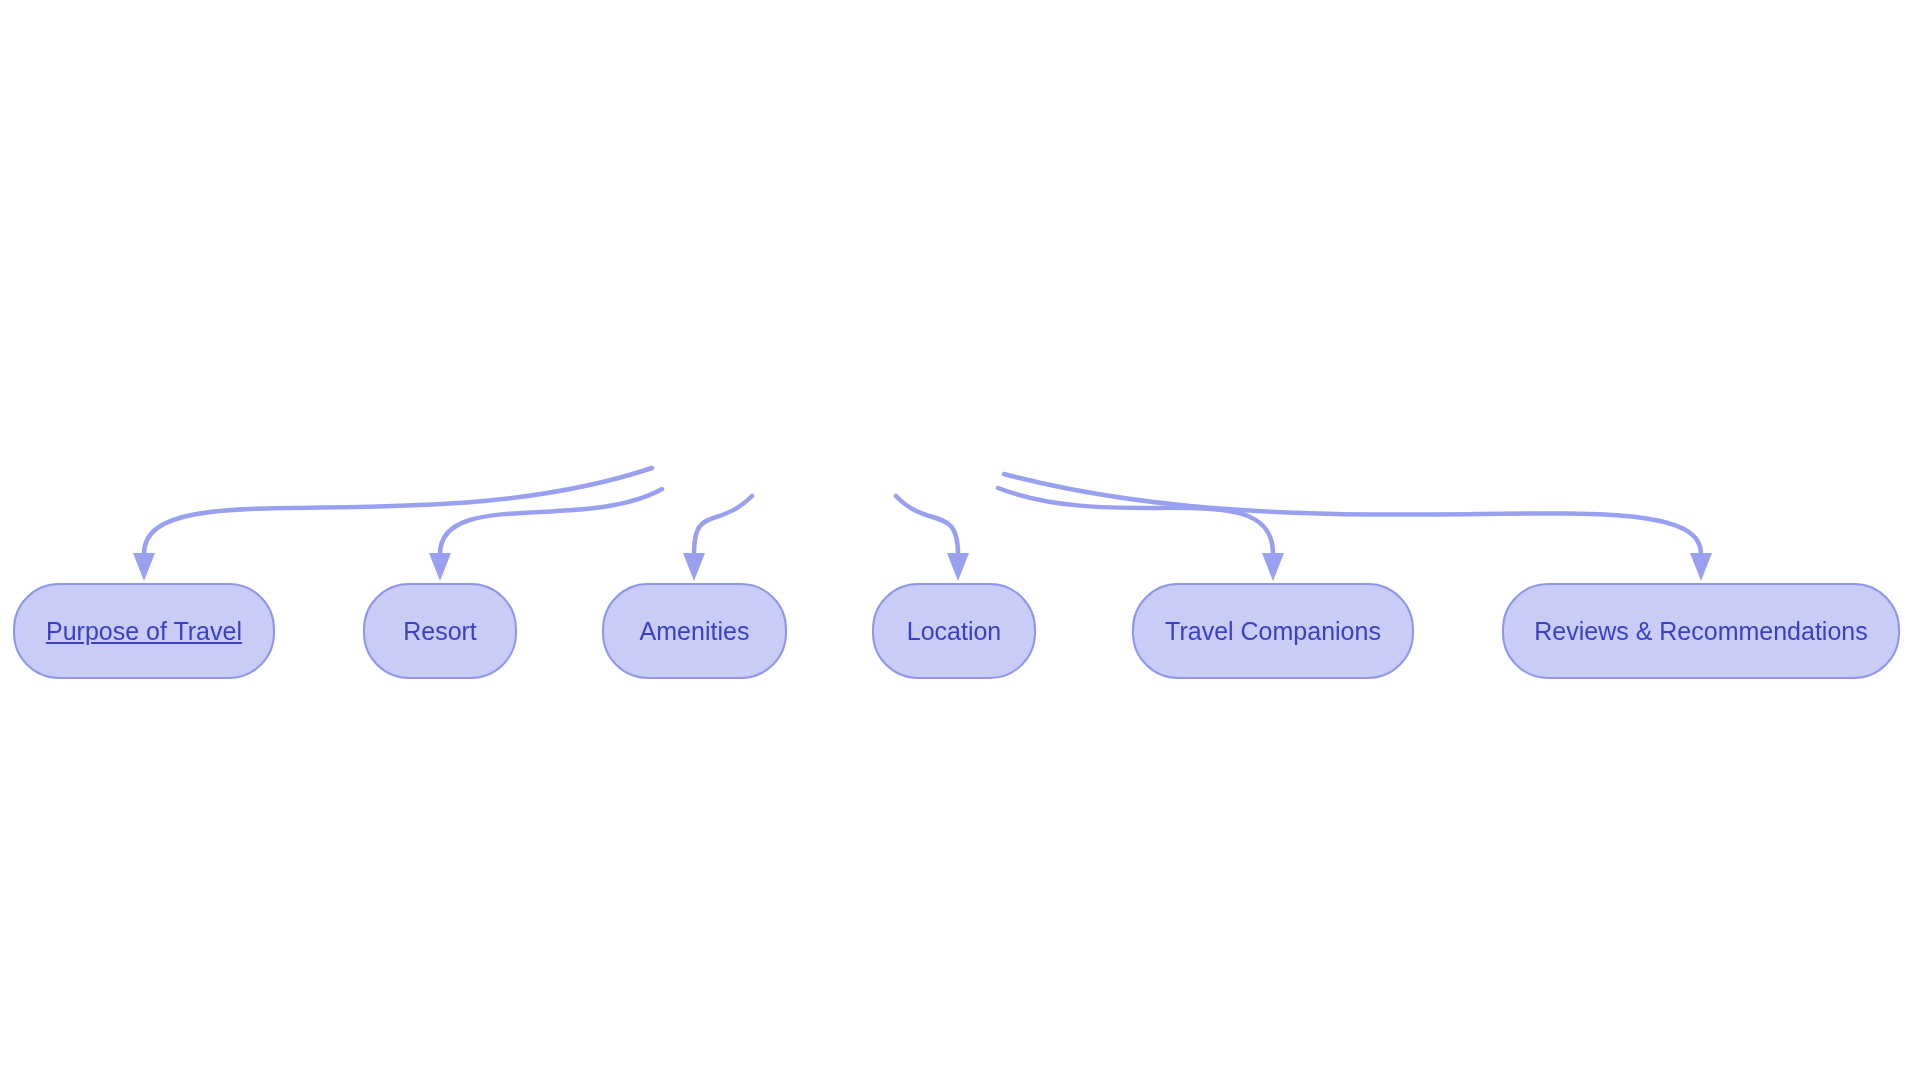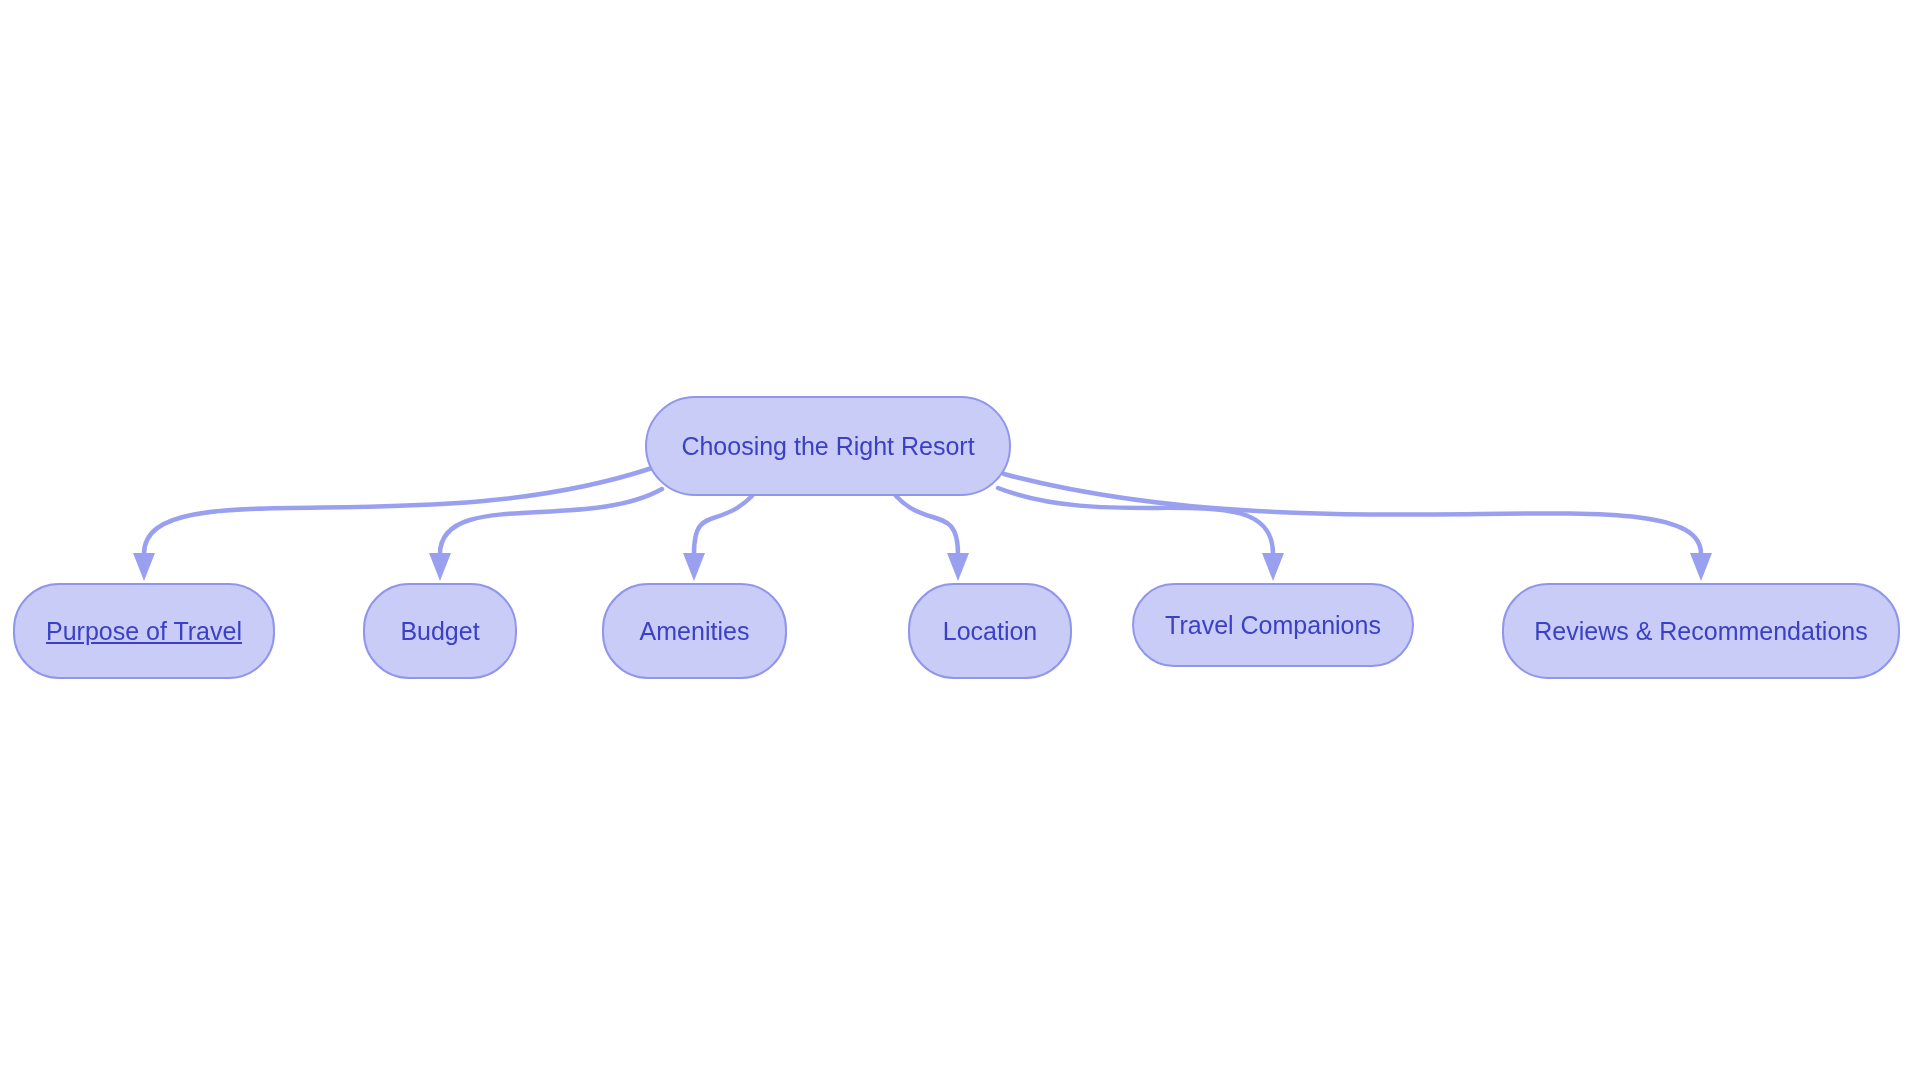--- a/index.html
+++ b/index.html
@@ -47,22 +47,22 @@
     white-space: nowrap;
     text-align: center;
   }
   .node.child { border-radius: 46px; }
   .node.root  { border-radius: 50px; }
 
   #node-root      { left: 645px;  top: 396px; width: 366px; height: 100px; }
   #node-purpose   { left: 13px;   top: 583px; width: 262px; height: 96px; text-decoration: underline; }
   #node-budget    { left: 363px;  top: 583px; width: 154px; height: 96px; }
   #node-amenities { left: 602px;  top: 583px; width: 185px; height: 96px; justify-content: center; }
-  #node-location  { left: 908px;  top: 583px; width: 164px; height: 96px; }
-  #node-travel    { left: 1132px; top: 583px; width: 282px; height: 84px; }
+  #node-location  { left: 872px;  top: 583px; width: 164px; height: 96px; }
+  #node-travel    { left: 1132px; top: 583px; width: 282px; height: 96px; }
   #node-reviews   { left: 1502px; top: 583px; width: 398px; height: 96px; }
 </style>
 </head>
 <body>
 
 <div class="canvas">
 
   <svg class="edges" viewBox="0 0 1920 1083" xmlns="http://www.w3.org/2000/svg">
 
     <path class="link" d="M 652 468 C 420 545, 144 468, 144 554"></path>
@@ -77,30 +77,27 @@
     <path class="link" d="M 896 496 C 928 530, 958 504, 958 554"></path>
     <path class="head" d="M 947 553 L 969 553 L 958 581 Z"></path>
 
     <path class="link" d="M 998 488 C 1120 535, 1273 472, 1273 554"></path>
     <path class="head" d="M 1262 553 L 1284 553 L 1273 581 Z"></path>
 
     <path class="link" d="M 1004 474 C 1330 560, 1701 468, 1701 554"></path>
     <path class="head" d="M 1690 553 L 1712 553 L 1701 581 Z"></path>
   </svg>
 
-  <div id="node-root" class="node root">
-    <span>Choosing the Right Resort</span>
-  </div>
 
   <div id="node-purpose" class="node child">
     <span>Purpose of Travel</span>
   </div>
 
   <div id="node-budget" class="node child">
-    <span>Budget</span>
+    <span>Resort</span>
   </div>
 
   <div id="node-amenities" class="node child">
     <span>Amenities</span>
   </div>
 
   <div id="node-location" class="node child">
     <span>Location</span>
   </div>
 

